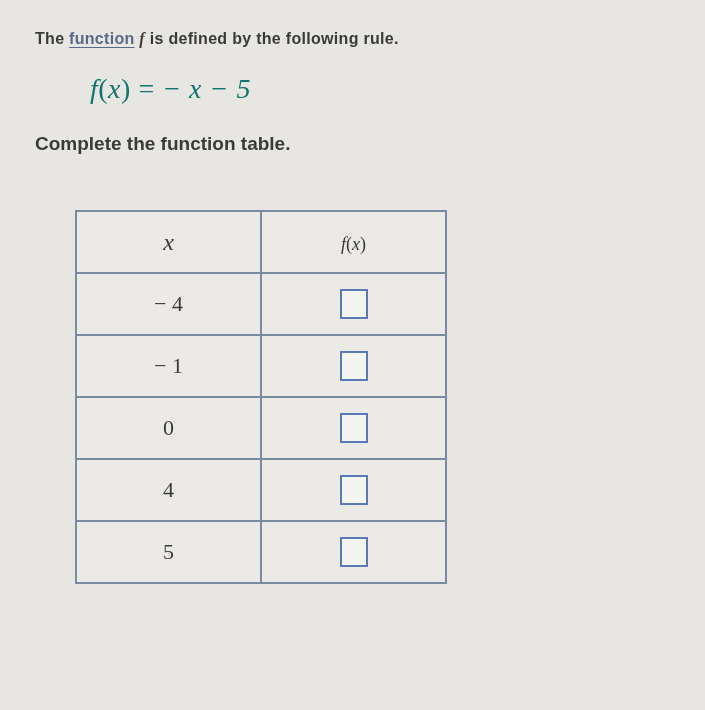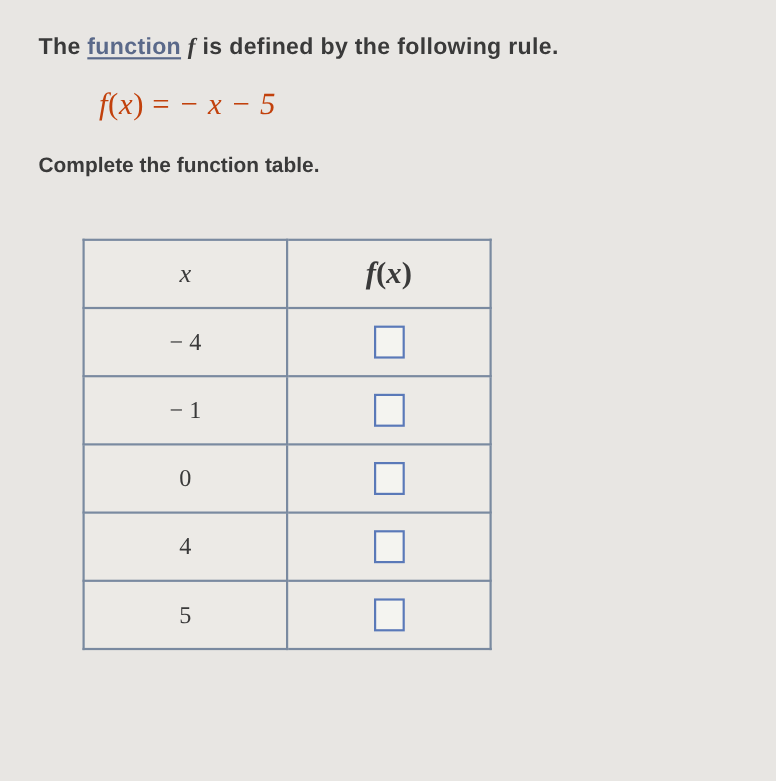--- a/index.html
+++ b/index.html
@@ -6,36 +6,36 @@
   body {
     margin: 0;
     padding: 30px 35px;
     width: 705px;
     height: 710px;
     background: #e8e6e3;
     font-family: Verdana, Arial, sans-serif;
     color: #3a3a3a;
   }
   .prompt-line {
-    font-size: 21px;
+    font-size: 16px;
     font-weight: 600;
     margin-bottom: 25px;
     letter-spacing: 0.3px;
   }
   .term-link {
     color: #5a698a;
     text-decoration: underline;
     text-underline-offset: 3px;
   }
   .equation {
     font-family: "Times New Roman", Times, serif;
     font-size: 28px;
     font-style: italic;
     margin: 0 0 28px 55px;
-    color: #c2410c;
+    color: #0f766e;
     letter-spacing: 0.5px;
   }
   .equation .paren { font-style: normal; }
   .instruction {
     font-size: 19px;
     font-weight: 600;
     margin-bottom: 55px;
   }
   .func-table {
     border-collapse: collapse;
@@ -54,21 +54,21 @@
     height: 62px;
     font-weight: 400;
     font-size: 24px;
     font-style: italic;
   }
   .func-table td {
     width: 185px;
     height: 62px;
     font-size: 22px;
   }
-  .fx-header { font-style: italic; font-size: 28px; font-weight: bold; }
+  .fx-header { font-style: italic; font-size: 18px; }
   .fx-header .paren { font-style: normal; }
   .input-box {
     display: inline-block;
     width: 28px;
     height: 30px;
     border: 2px solid #5a79b8;
     background: #f4f4f0;
     vertical-align: middle;
   }
 </style>

